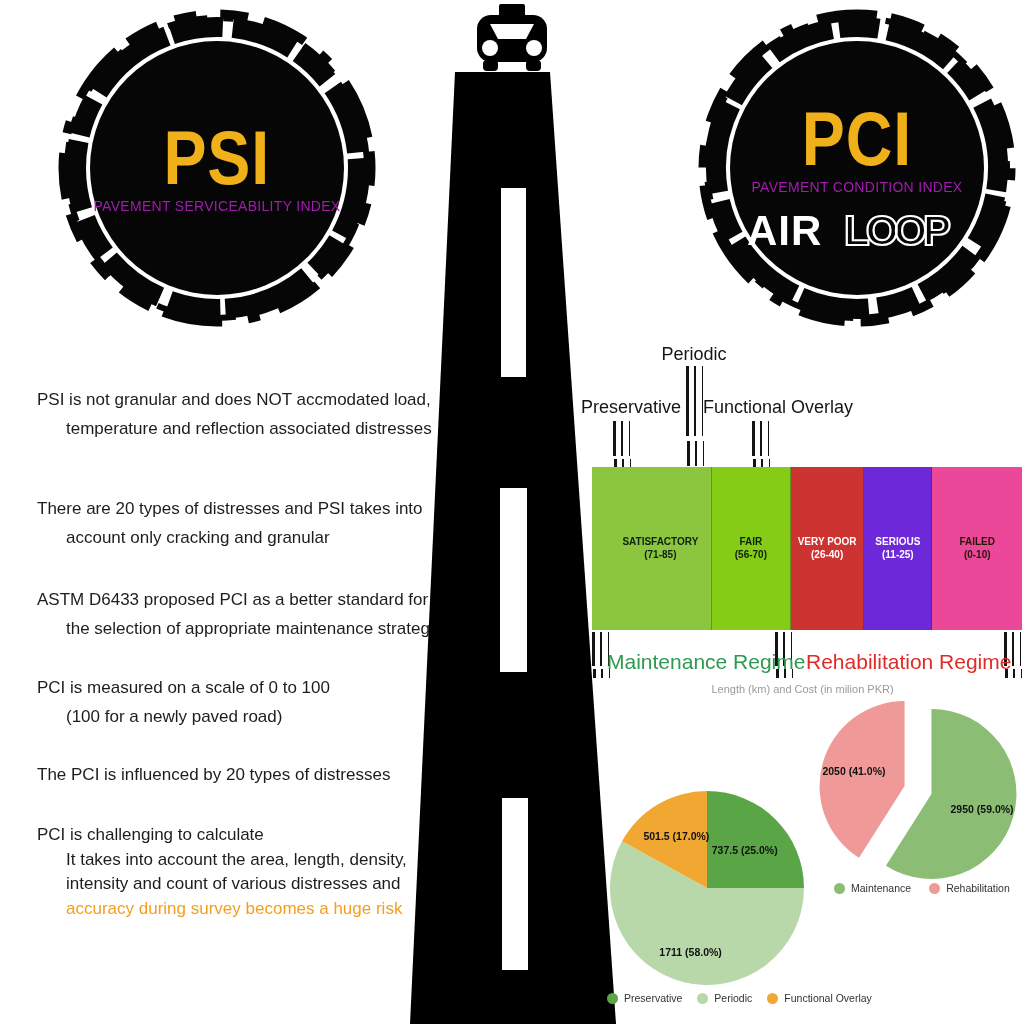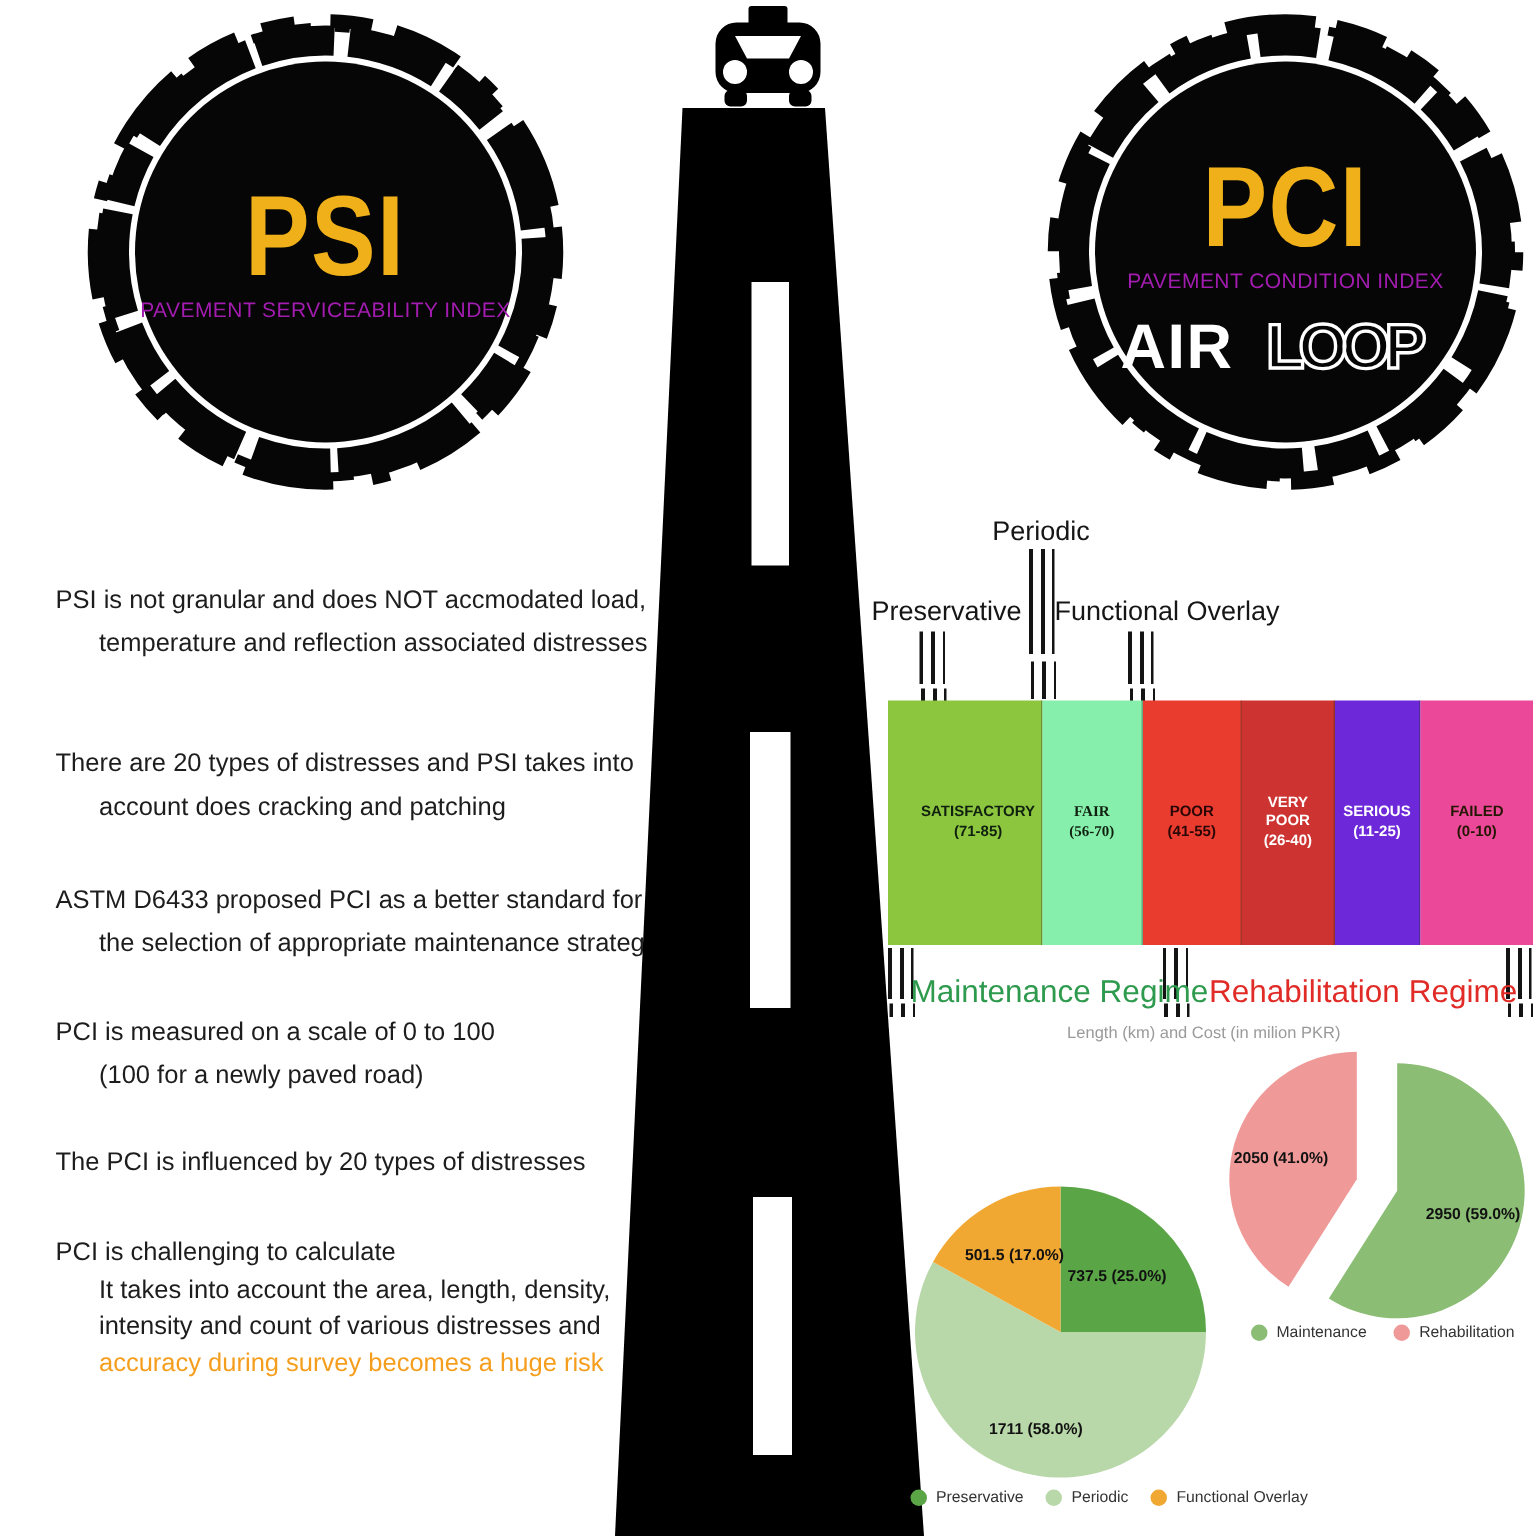--- a/index.html
+++ b/index.html
@@ -111,21 +111,21 @@
     </div>
   </div>
 
   <div id="notes">
       <div class="note note-1" style="top: 385px;">
         <div class="note-line">PSI is not granular and does NOT accmodated load,</div>
         <div class="note-line ind">temperature and reflection associated distresses</div>
       </div>
       <div class="note note-2" style="top: 494px;">
         <div class="note-line">There are 20 types of distresses and PSI takes into</div>
-        <div class="note-line ind">account does cracking and patching</div>
+        <div class="note-line ind">account only cracking and granular</div>
       </div>
       <div class="note note-3" style="top: 585px;">
         <div class="note-line">ASTM D6433 proposed PCI as a better standard for</div>
         <div class="note-line ind">the selection of appropriate maintenance strategy</div>
       </div>
       <div class="note note-4" style="top: 673px;">
         <div class="note-line">PCI is measured on a scale of 0 to 100</div>
         <div class="note-line ind">(100 for a newly paved road)</div>
       </div>
       <div class="note note-5" style="top: 760px;">
@@ -154,27 +154,23 @@
   <div class="hash" style="left:775px;top:632px;height:34px"></div>
   <div class="hash" style="left:776px;top:669px;height:9px"></div>
   <div class="hash" style="left:1004px;top:632px;height:34px"></div>
   <div class="hash" style="left:1005px;top:669px;height:9px"></div>
 
   <div id="scale-bar">
       <div class="seg" style="flex-grow: 78; flex-basis: 0px; background: rgb(140, 198, 63); color: rgb(16, 32, 15); padding-left: 20px;">
         <div>SATISFACTORY</div>
         <div>(71-85)</div>
       </div>
-      <div class="seg" style="flex-grow: 60; flex-basis: 0px; background: #86efac; color: rgb(16, 32, 15); font-family: Liberation Serif, serif;">
+      <div class="seg" style="flex-grow: 60; flex-basis: 0px; background: #84cc16; color: rgb(16, 32, 15);">
         <div>FAIR</div>
         <div>(56-70)</div>
-      </div>
-      <div class="seg" style="flex-grow: 60; flex-basis: 0px; background: rgb(233, 60, 47); color: rgb(42, 7, 5);">
-        <div>POOR</div>
-        <div>(41-55)</div>
       </div>
       <div class="seg" style="flex-grow: 55; flex-basis: 0px; background: rgb(205, 52, 49); color: rgb(255, 255, 255); align-items: center;">
         <div>VERY POOR</div>
         <div>(26-40)</div>
       </div>
       <div class="seg" style="flex-grow: 51; flex-basis: 0px; background: #6d28d9; color: rgb(255, 255, 255);">
         <div>SERIOUS</div>
         <div>(11-25)</div>
       </div>
       <div class="seg" style="flex-grow: 69; flex-basis: 0px; background: #ec4899; color: rgb(36, 23, 3);">

